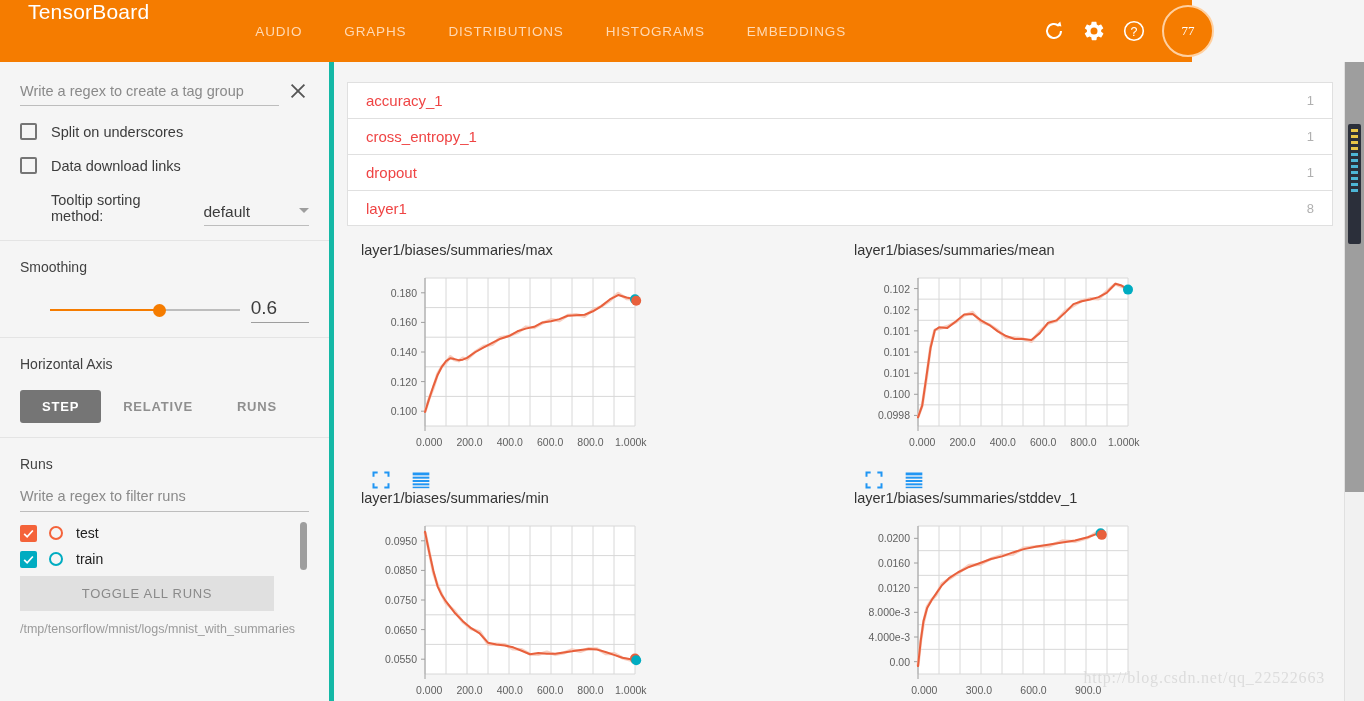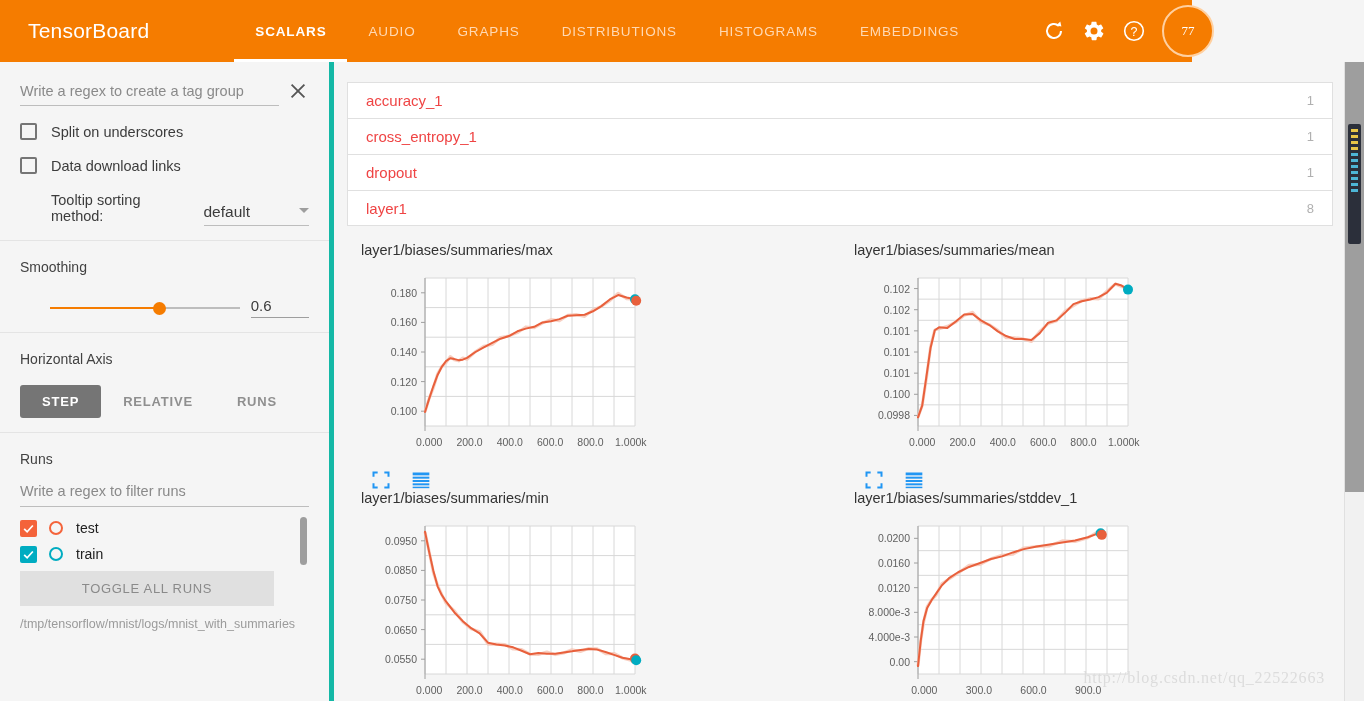--- a/index.html
+++ b/index.html
@@ -10,21 +10,21 @@
     overflow: hidden;
   }
 
   
   #app { position: relative; width: 1364px; height: 701px; overflow: hidden; }
 
   .topbar {
     position: absolute; top: 0; left: 0;
     width: 1192px; height: 62px;
     background: #f57c00;
-    display: flex; align-items: center;
+    display: flex; align-items: flex-start;
     z-index: 20;
   }
   .brand {
     color: #fff; font-size: 21px; font-weight: 400;
     margin-left: 28px; letter-spacing: .2px;
     white-space: nowrap;
   }
   .tabs {
     display: flex; align-items: stretch; height: 62px;
     margin-left: 85px;
@@ -115,21 +115,21 @@
 
   .sec-title { font-size: 14px; color: #424242; }
   .smoothrow { display: flex; align-items: center; margin-top: 22px; }
   .slider { position: relative; width: 190px; height: 18px; margin-left: 30px; cursor: pointer; }
   .slider .track { position: absolute; top: 8px; left: 0; width: 190px; height: 2px; background: #bdbdbd; }
   .slider .fill  { position: absolute; top: 8px; left: 0; width: 110px; height: 2px; background: #f57c00; }
   .slider .knob  { position: absolute; top: 3px; left: 103px; width: 13px; height: 13px; border-radius: 50%; background: #f57c00; }
   .smoothval {
     margin-left: 22px; width: 62px;
     border-bottom: 1px solid #9e9e9e;
-    font-size: 15px; color: #3c3c3c;
+    font-size: 19px; color: #3c3c3c;
     padding-bottom: 3px; text-align: left;
   }
 
   .haxis-btns { display: flex; align-items: center; margin-top: 18px; gap: 0px; }
   .hbtn {
     font-size: 13px; letter-spacing: .8px; font-weight: 600;
     color: #8f8f8f; padding: 9px 22px; cursor: pointer;
     border-radius: 3px; white-space: nowrap;
   }
   .hbtn.active { background: #757575; color: #fff; }
@@ -212,21 +212,20 @@
   .rb-mark { width: 7px; height: 3px; }
 </style>
 </head>
 <body>
 
 <div id="app">
 
   <div class="topbar">
     <div class="brand">TensorBoard</div>
     <div class="tabs">
-      <div class="tab active">SCALARS</div>
       <div class="tab">AUDIO</div>
       <div class="tab">GRAPHS</div>
       <div class="tab">DISTRIBUTIONS</div>
       <div class="tab">HISTOGRAMS</div>
       <div class="tab">EMBEDDINGS</div>
     </div>
     <div class="topright">
       <svg class="ticon" viewBox="0 0 24 24">
         <path fill="none" stroke="#fff" stroke-width="2" d="M19 12a7 7 0 1 1-2.2-5.1"></path>
         <path fill="#fff" d="M18.3 2.4l1.1 5.2-5.2-1.1z"></path>

